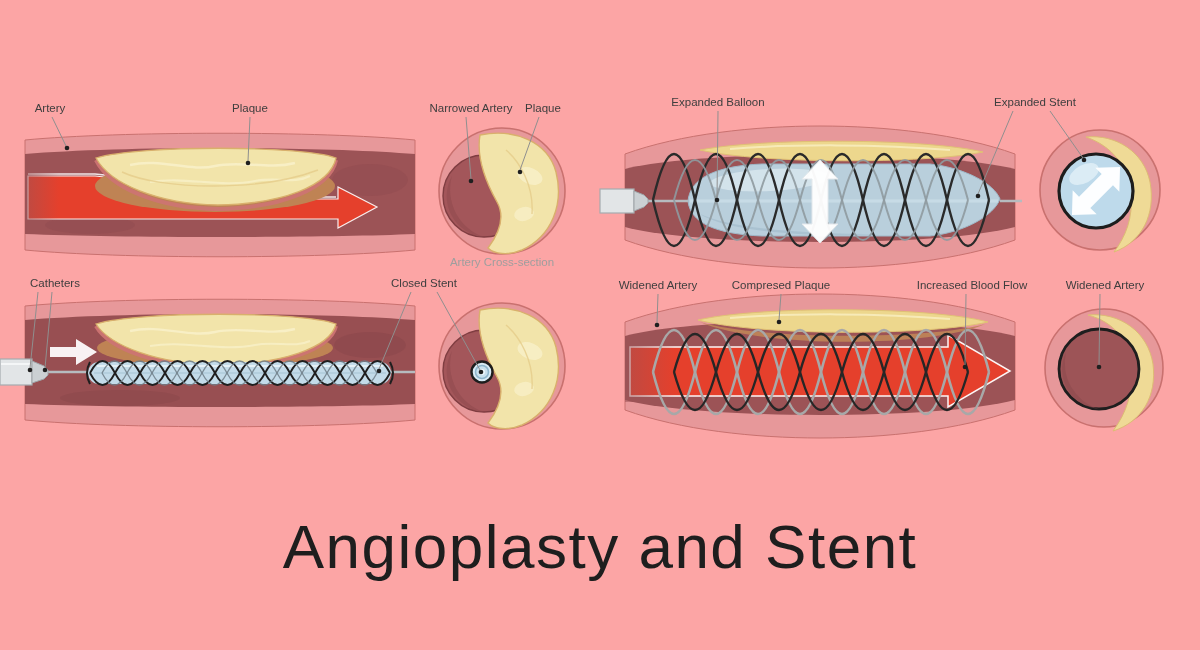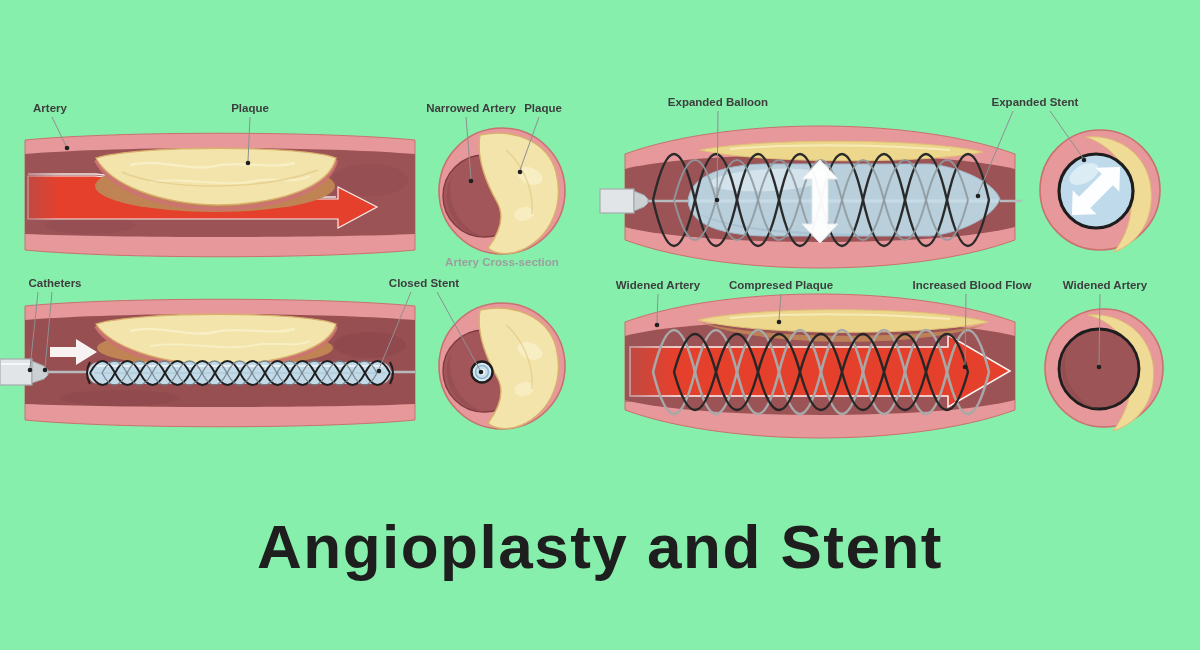--- a/index.html
+++ b/index.html
@@ -1,17 +1,17 @@
 <!DOCTYPE html>
 <html><head>
 <meta charset="utf-8">
 <style>
   html,body{margin:0;padding:0;background:#fff;}
-  .stage{position:relative;width:1200px;height:650px;background:#86efac;overflow:hidden;
-         font-family:"Liberation Sans",sans-serif;font-weight:bold;}
+  .stage{position:relative;width:1200px;height:650px;background:#fca5a5;overflow:hidden;
+         font-family:"Liberation Sans",sans-serif;}
   svg{display:block}
   .lbl{font-size:11.5px;fill:#3e3e3e;text-anchor:middle;
        font-family:"Liberation Sans",sans-serif;}
   .cap{fill:#9e9e9e;}
   .leader{stroke:#8f8f8f;stroke-width:1;fill:none;}
   .ldot{fill:#1f1f1f;}
   .title-text{font-size:62px;fill:#1e1e1e;text-anchor:middle;letter-spacing:1.5px;
        font-family:"Liberation Sans",sans-serif;}
 </style>
 </head>

